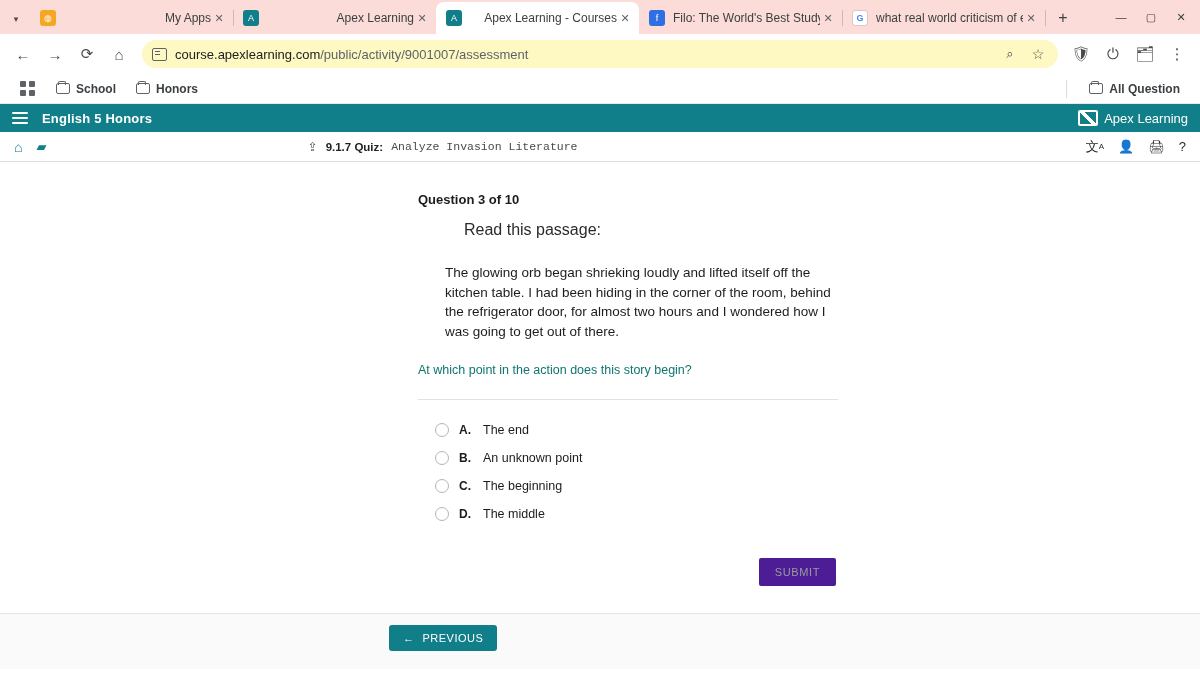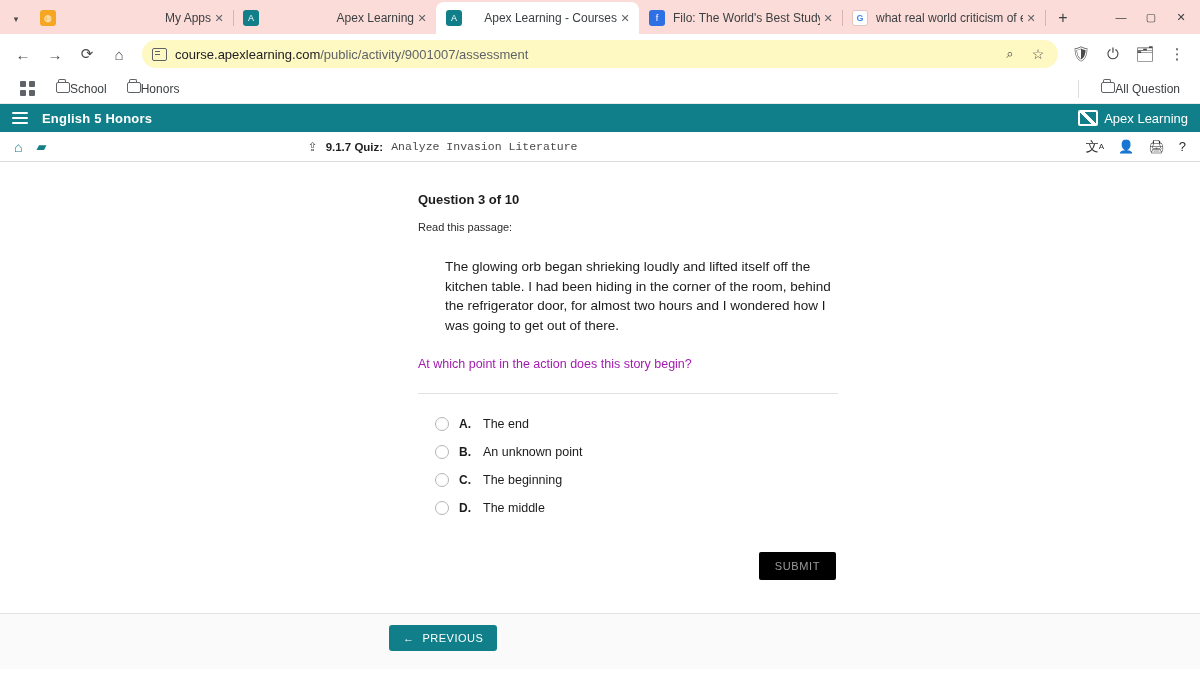--- a/index.html
+++ b/index.html
@@ -145,23 +145,24 @@
     background: #ffffff;
     display: flex;
     align-items: center;
     padding: 0 12px;
     gap: 4px;
     font-size: 12px;
     color: #3c4043;
     border-bottom: 1px solid #e8eaed;
   }
   .bm-item {
-    display: flex; align-items: flex-start; 
+    display: flex; align-items: center; gap: 6px;
     padding: 3px 8px;
     border-radius: 4px;
+    font-weight: bold;
   }
   .folder-ico {
     width: 14px; height: 11px;
     border: 1.3px solid #5f6368;
     border-radius: 2px;
     position: relative;
   }
   .folder-ico:before {
     content:"";
     position:absolute; left:1px; top:-3.5px;
@@ -253,34 +254,35 @@
     padding-left: 0;
     transform: translateX(28px);
   }
   .q-number {
     font-size: 13px;
     font-weight: bold;
     color: #1c1c1c;
     margin-bottom: 14px;
   }
   .q-instruct {
-    font-size: 11px;
+    font-size: 16px;
     color: #2b2b2b;
     margin-bottom: 24px;
+    margin-left: 46px;
   }
   .passage {
     font-size: 13.5px;
     line-height: 19.6px;
     color: #1c1c1c;
     padding-left: 27px;
     margin-bottom: 22px;
   }
   .q-stem {
     font-size: 12.5px;
-    color: #a21caf;
+    color: #0f766e;
     padding-bottom: 22px;
     border-bottom: 1px solid #e2e2e2;
   }
   .choices { padding-top: 16px; padding-left: 17px; }
   .choice {
     display: flex;
     align-items: center;
     gap: 10px;
     height: 28px;
     margin-bottom: 0px;
@@ -302,21 +304,21 @@
     font-size: 12.5px;
     color: #1c1c1c;
   }
   .submit-row {
     margin-top: 30px;
     display: flex;
     justify-content: flex-end;
     padding-right: 2px;
   }
   .submit-btn {
-    background: #000000;
+    background: #4c1d95;
     color: #9b9b9b;
     border: none;
     font-size: 11px;
     letter-spacing: .6px;
     padding: 8px 16px;
     border-radius: 2px;
     font-family: "Liberation Sans", sans-serif;
   }
 
   

